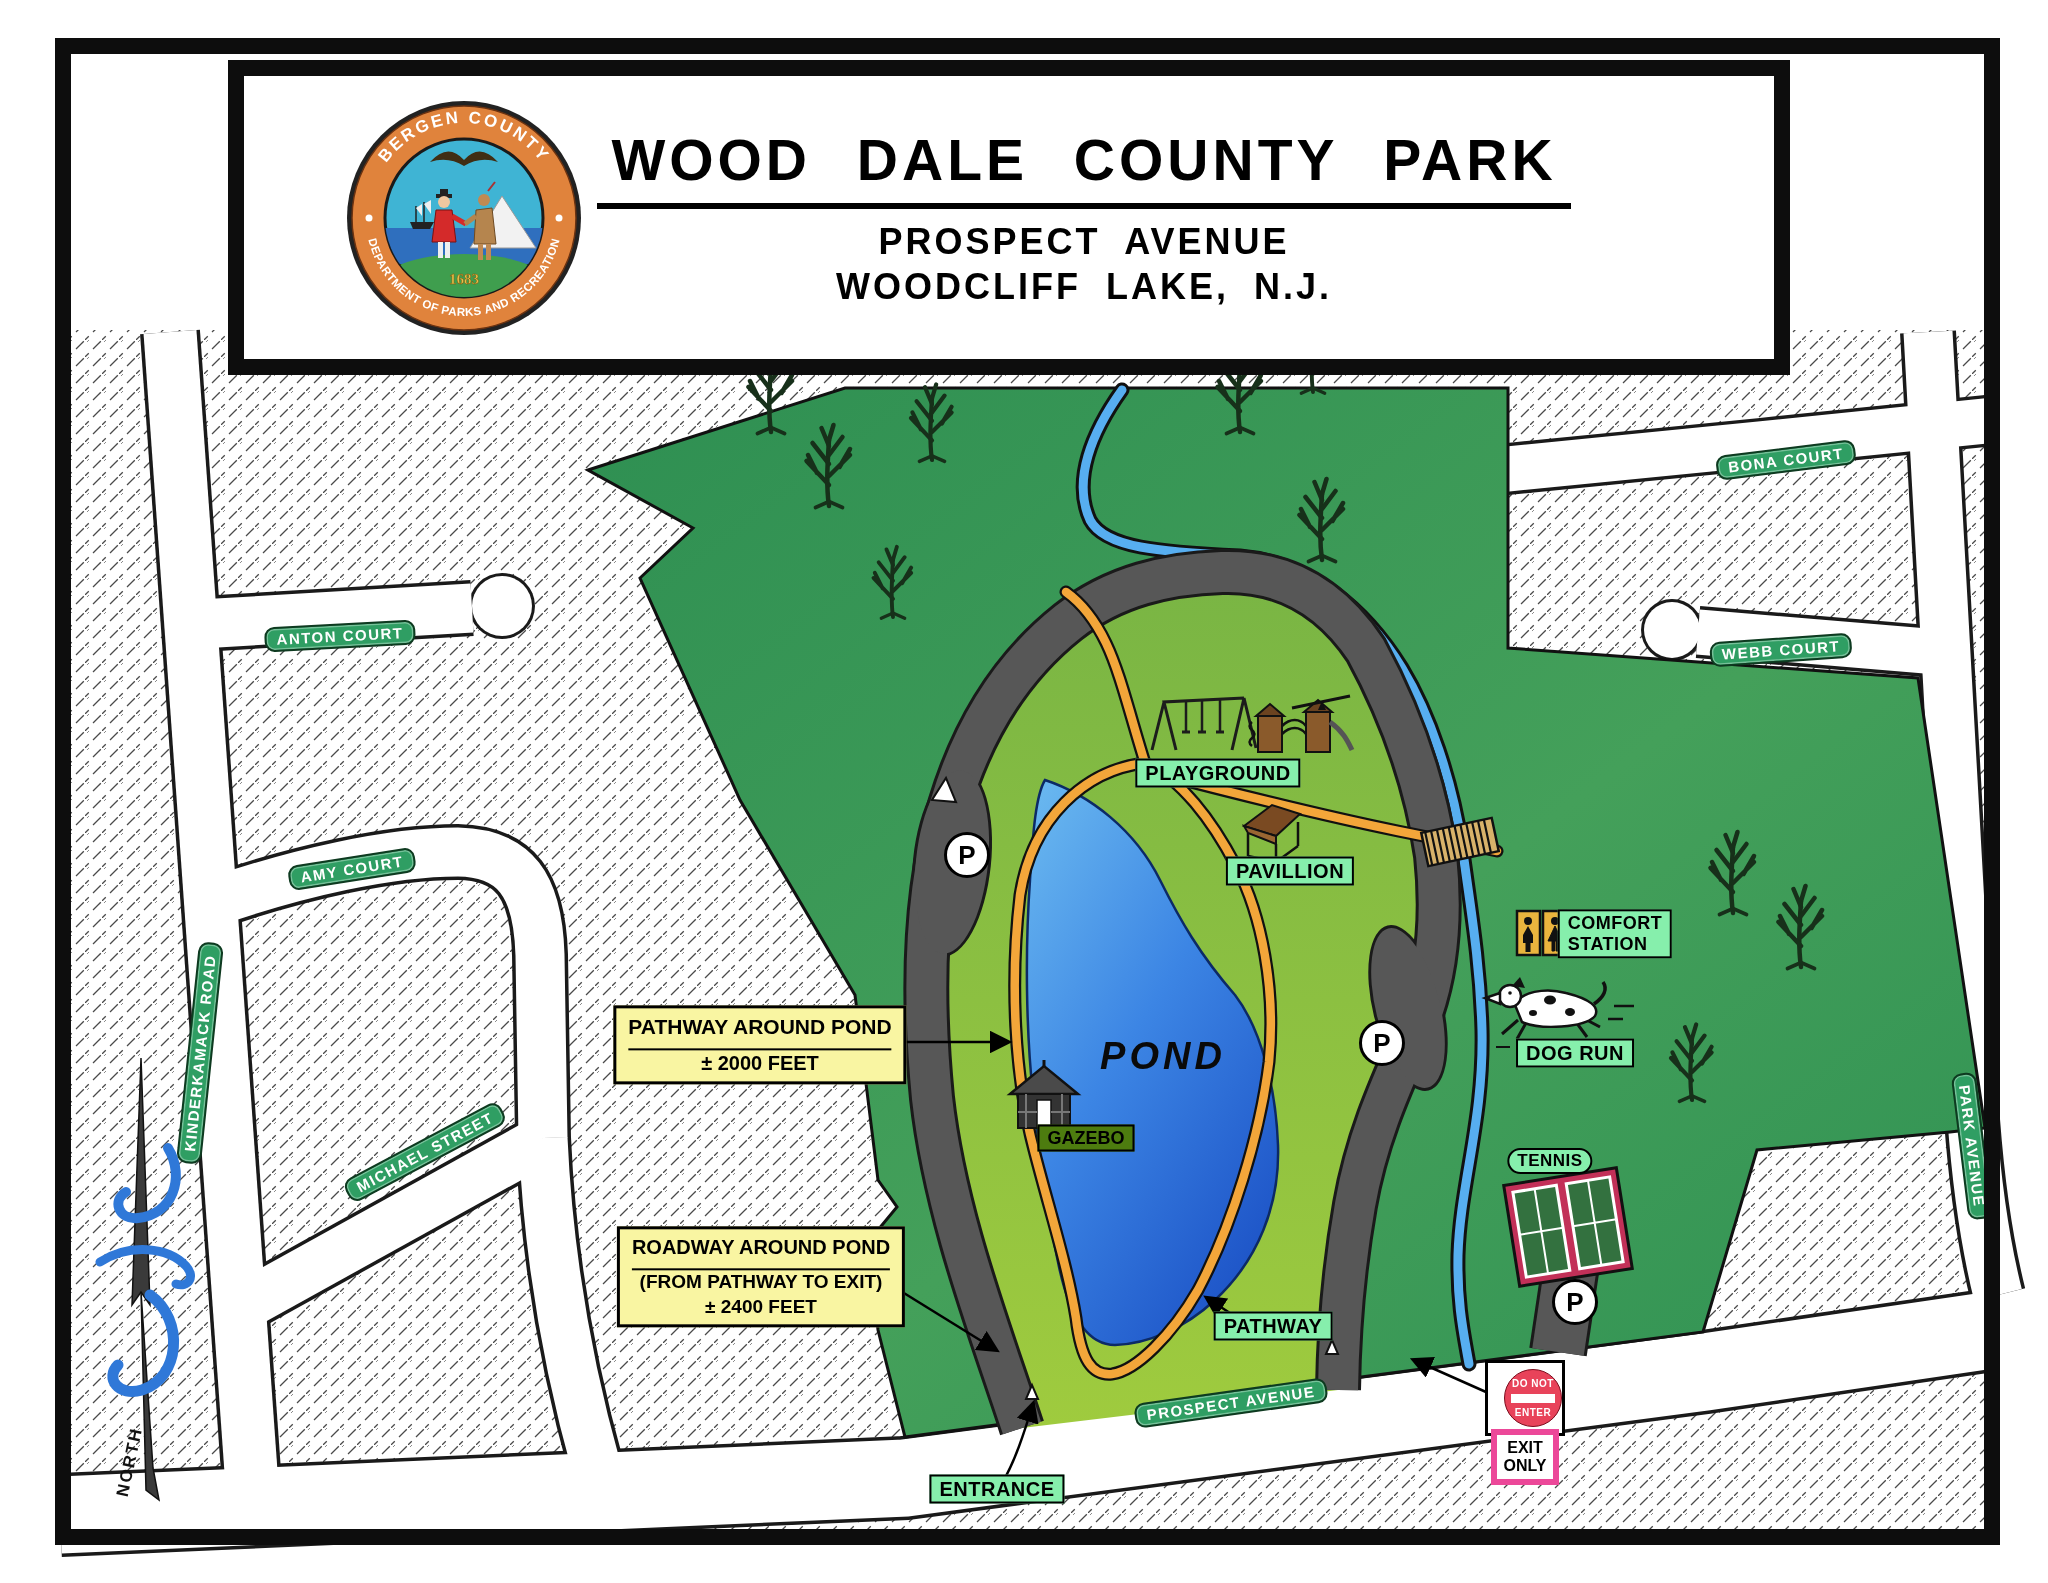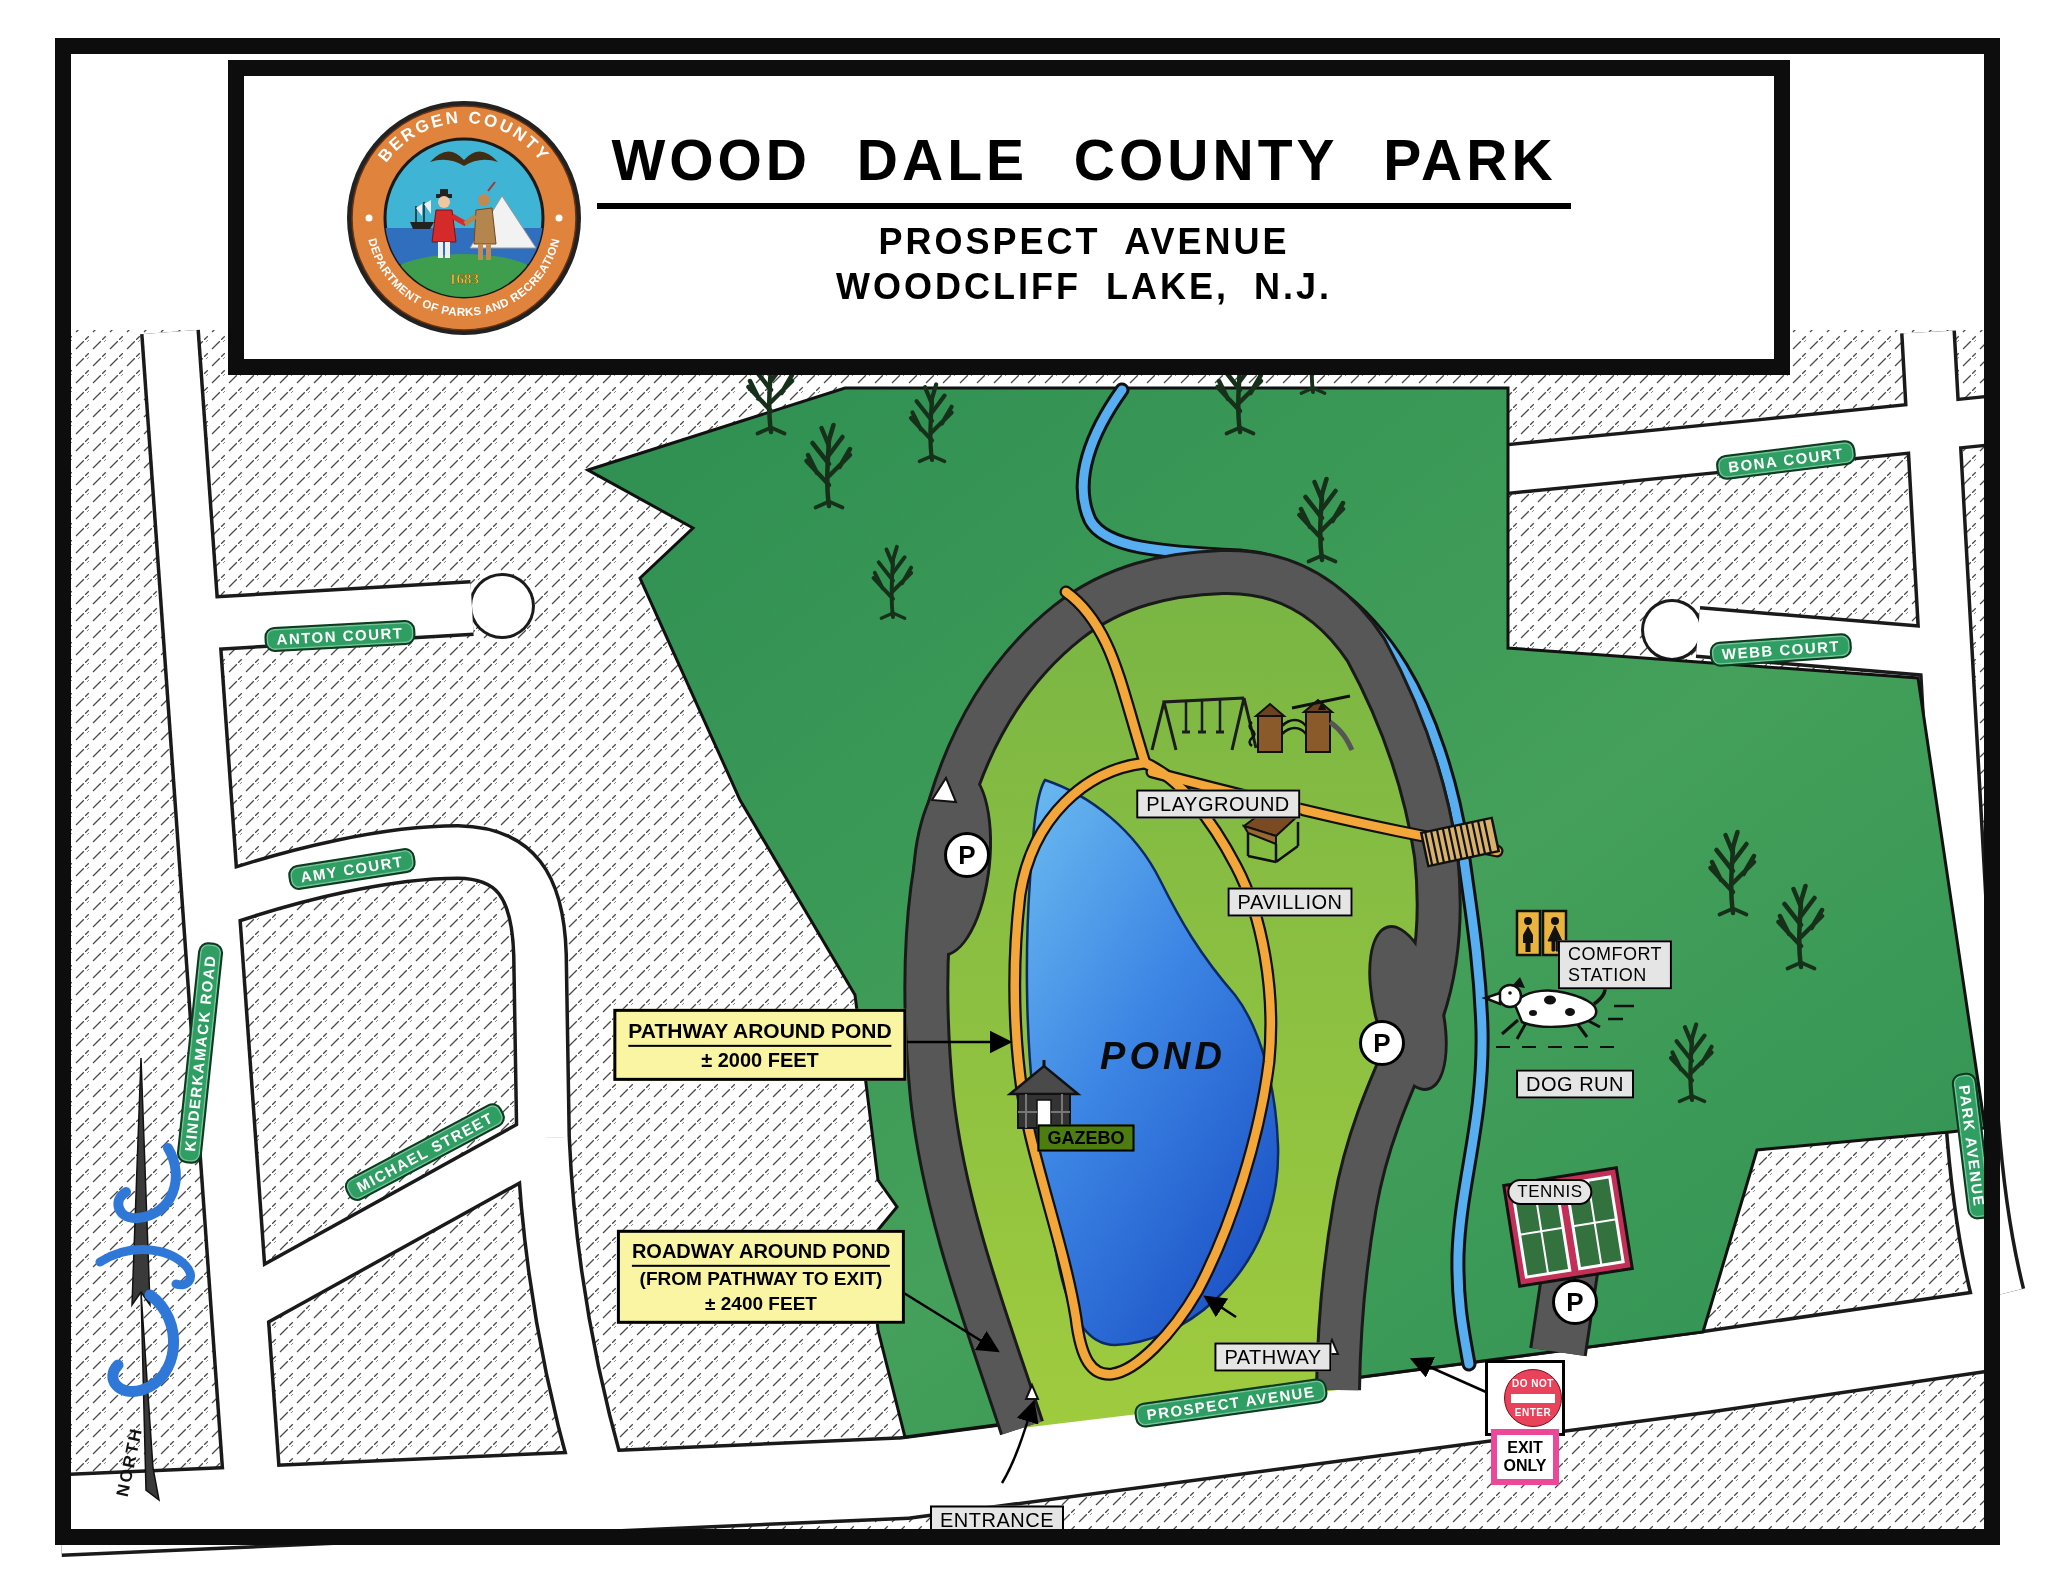--- a/index.html
+++ b/index.html
@@ -15,29 +15,29 @@
   #title-texts{position:absolute;left:300px;right:150px;top:10px;bottom:10px;
         display:flex;flex-direction:column;align-items:center;justify-content:center;}
   #park-title{font-size:57px;font-weight:bold;letter-spacing:4px;word-spacing:26px;color:#000;
         border-bottom:6px solid #000;padding:0 14px 10px 14px;margin-bottom:10px;white-space:nowrap;}
   .title-sub{font-size:36px;font-weight:bold;letter-spacing:3px;word-spacing:12px;color:#000;line-height:1.25;}
   
   .abs{position:absolute;transform:translate(-50%,-50%) rotate(var(--r,0deg));z-index:4;}
   .street-label{background:#2f9e63;color:#fff;font-weight:bold;font-size:15px;letter-spacing:1.5px;
         padding:2px 10px;border:2px solid #0e3a20;border-radius:10px;white-space:nowrap;
         box-shadow:inset 0 0 0 1.5px rgba(255,255,255,.35);}
-  .map-label{background:#e5e5e5;border:2.5px solid #000;color:#000;font-weight:normal;
-        font-size:20px;padding:1px 8px;white-space:nowrap;letter-spacing:.5px;margin-top:31px;}
+  .map-label{background:#86efac;border:2.5px solid #000;color:#000;font-weight:bold;
+        font-size:20px;padding:1px 8px;white-space:nowrap;letter-spacing:.5px;}
   .map-label.small{font-size:17px;border-radius:13px;}
   .map-label.multi{white-space:normal;text-align:left;line-height:1.15;font-size:18px;padding:2px 8px;}
   .white-label{background:#4d7c0f;border:2.5px solid #000;color:#000;font-weight:bold;
         font-size:18px;padding:1px 8px;white-space:nowrap;}
   .callout{background:#f9f5a2;border:3px solid #000;color:#000;text-align:center;
         padding:5px 12px;line-height:1.3;white-space:nowrap;}
-  .callout .c1{font-size:21px;font-weight:bold;border-bottom:2.5px solid #000;display:inline-block;padding-bottom:1px;}
+  .callout .c1{font-size:21px;font-weight:bold;border-bottom:2.5px solid #000;display:inline-block;padding-bottom:8px;}
   .callout .c2{font-size:20px;font-weight:bold;}
   #pond-label{font-size:38px;font-weight:bold;font-style:italic;letter-spacing:4px;color:#0a0a0a;background:none;}
   .p-circle{width:40px;height:40px;border-radius:50%;background:#fff;border:3px solid #000;
         color:#000;font-weight:bold;font-size:26px;display:flex;align-items:center;justify-content:center;}
   #north-label{font-size:17px;font-weight:bold;letter-spacing:2px;color:#111;background:none;}
   
   #dne-sign{left:1525px;top:1398px;width:74px;height:70px;background:#fff;border:3px solid #000;
         display:flex;align-items:center;justify-content:flex-end;}
   .dne-circle{width:56px;height:56px;border-radius:50%;background:#e8435a;border:1.5px solid #7a0c1c;position:relative;}
   .dne-top,.dne-bottom{position:absolute;width:100%;text-align:center;color:#fff;font-weight:bold;font-size:10px;letter-spacing:.5px;}

